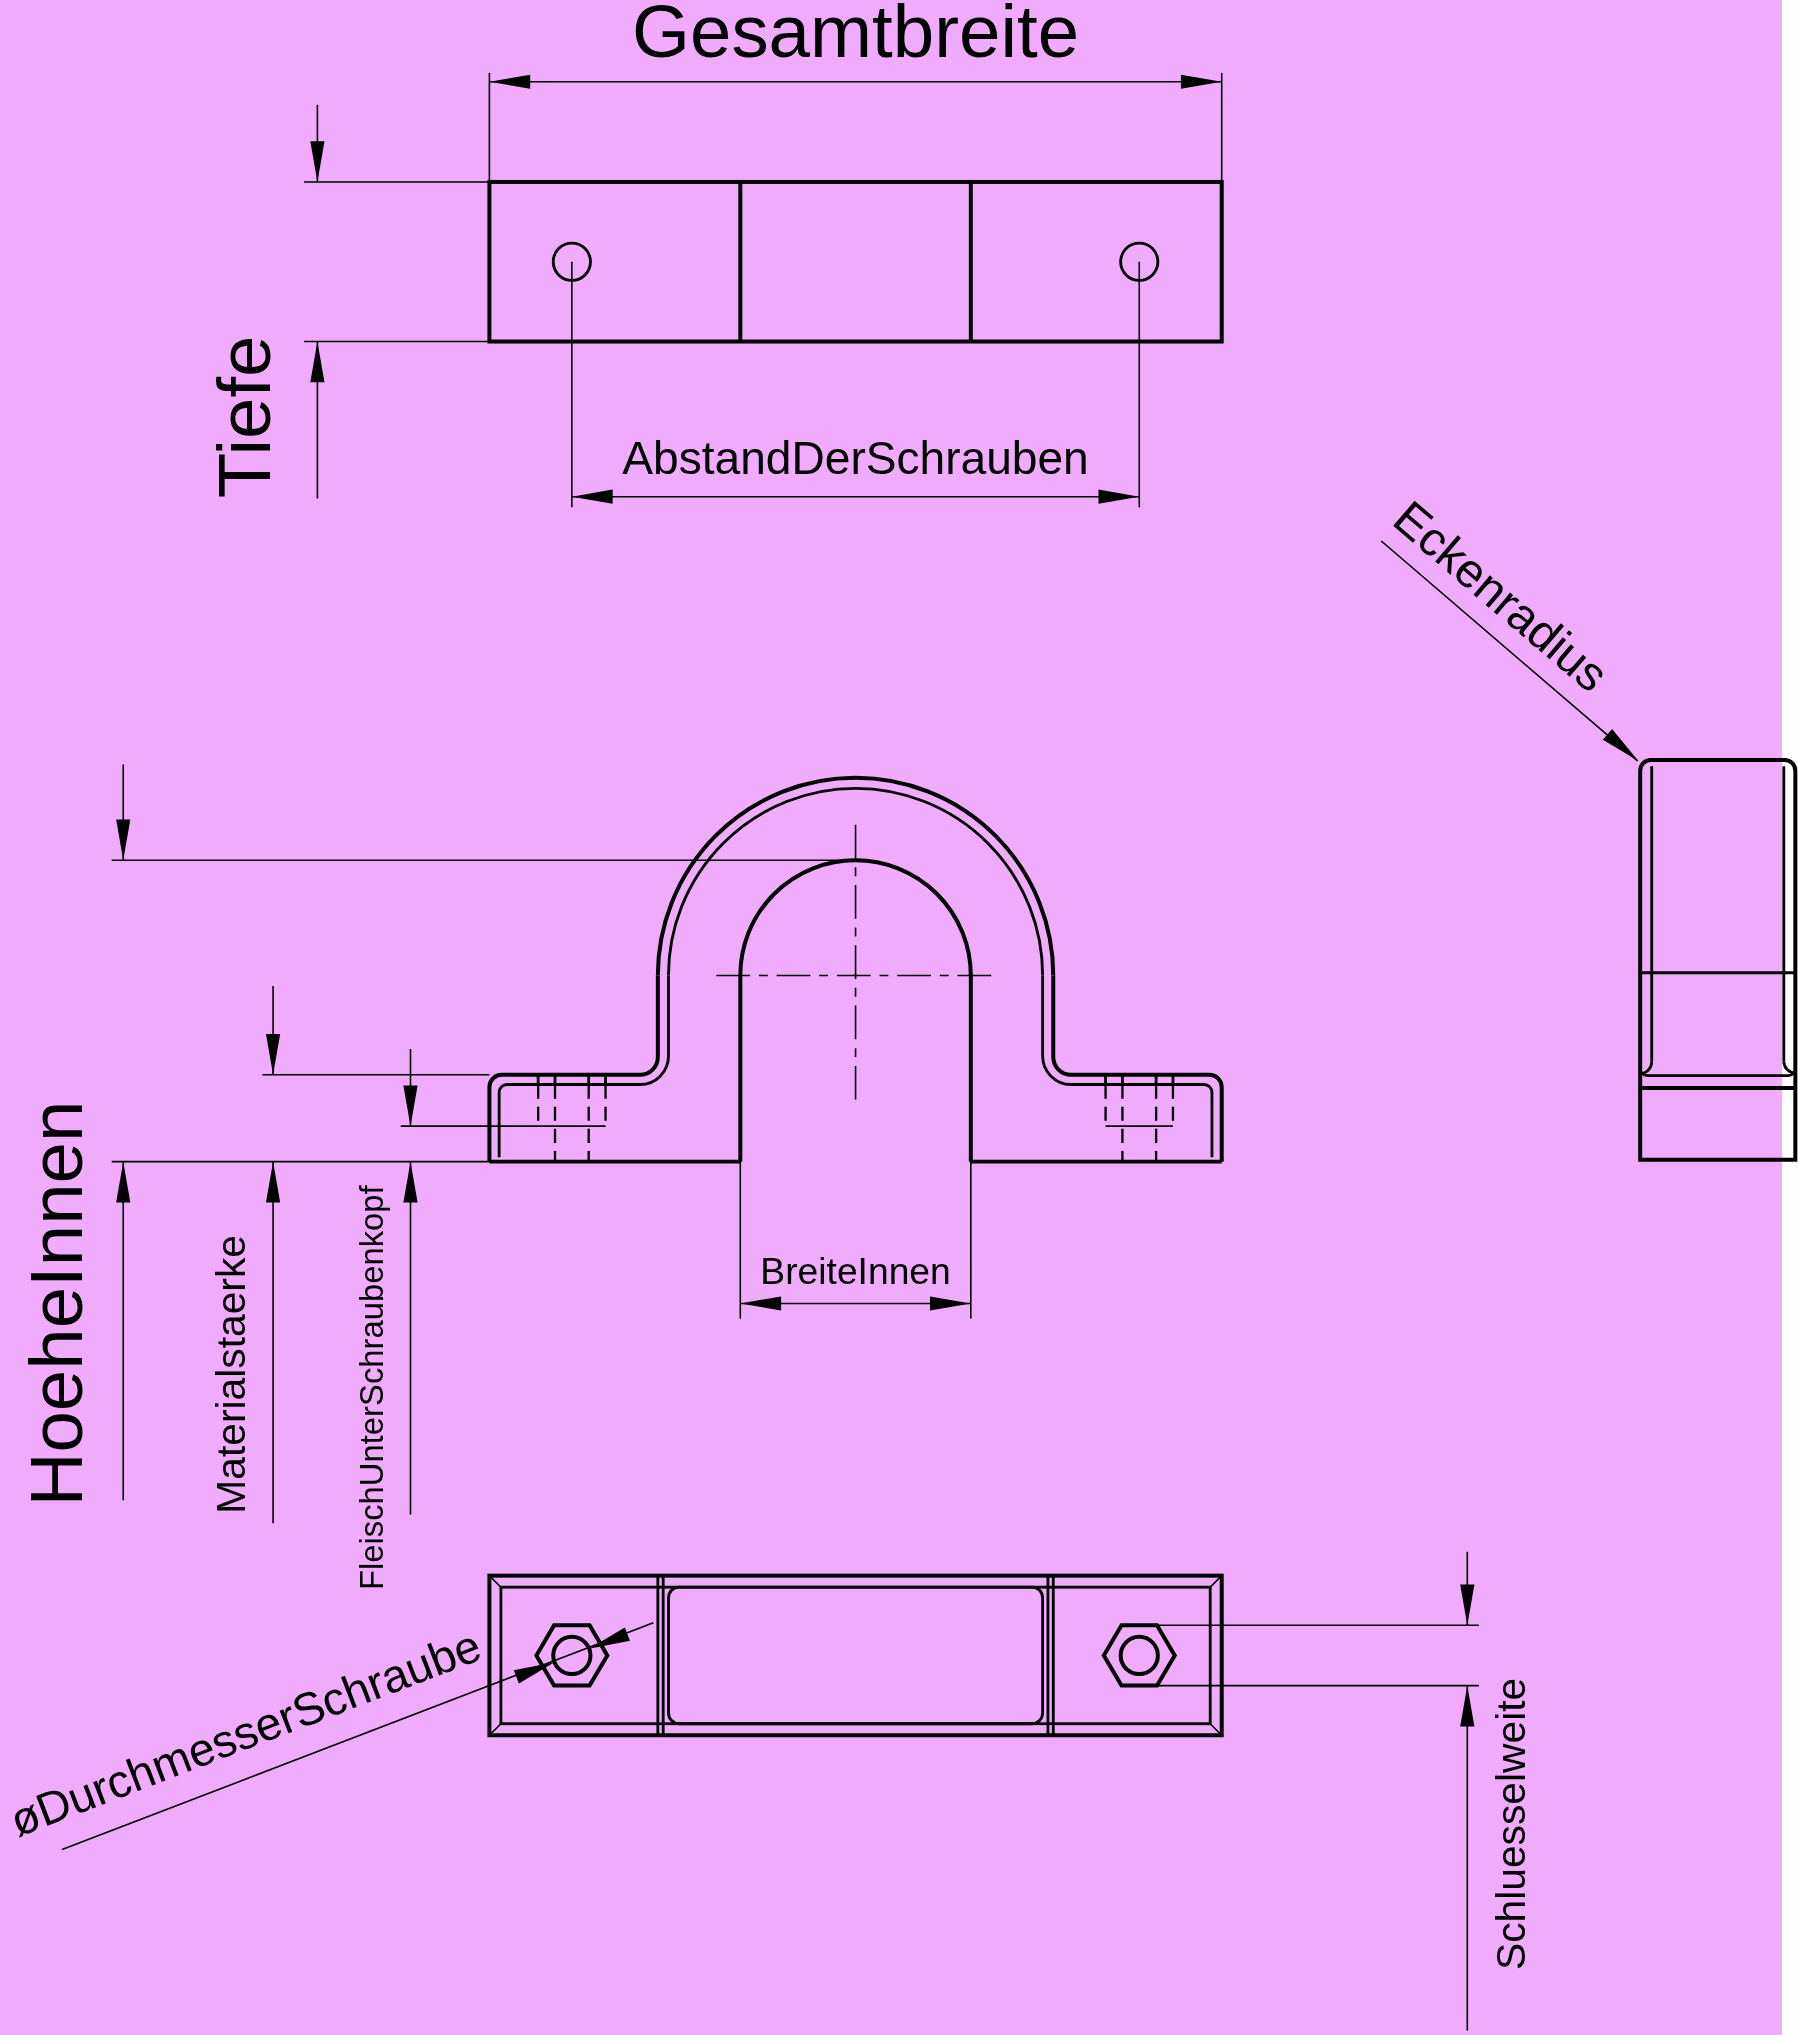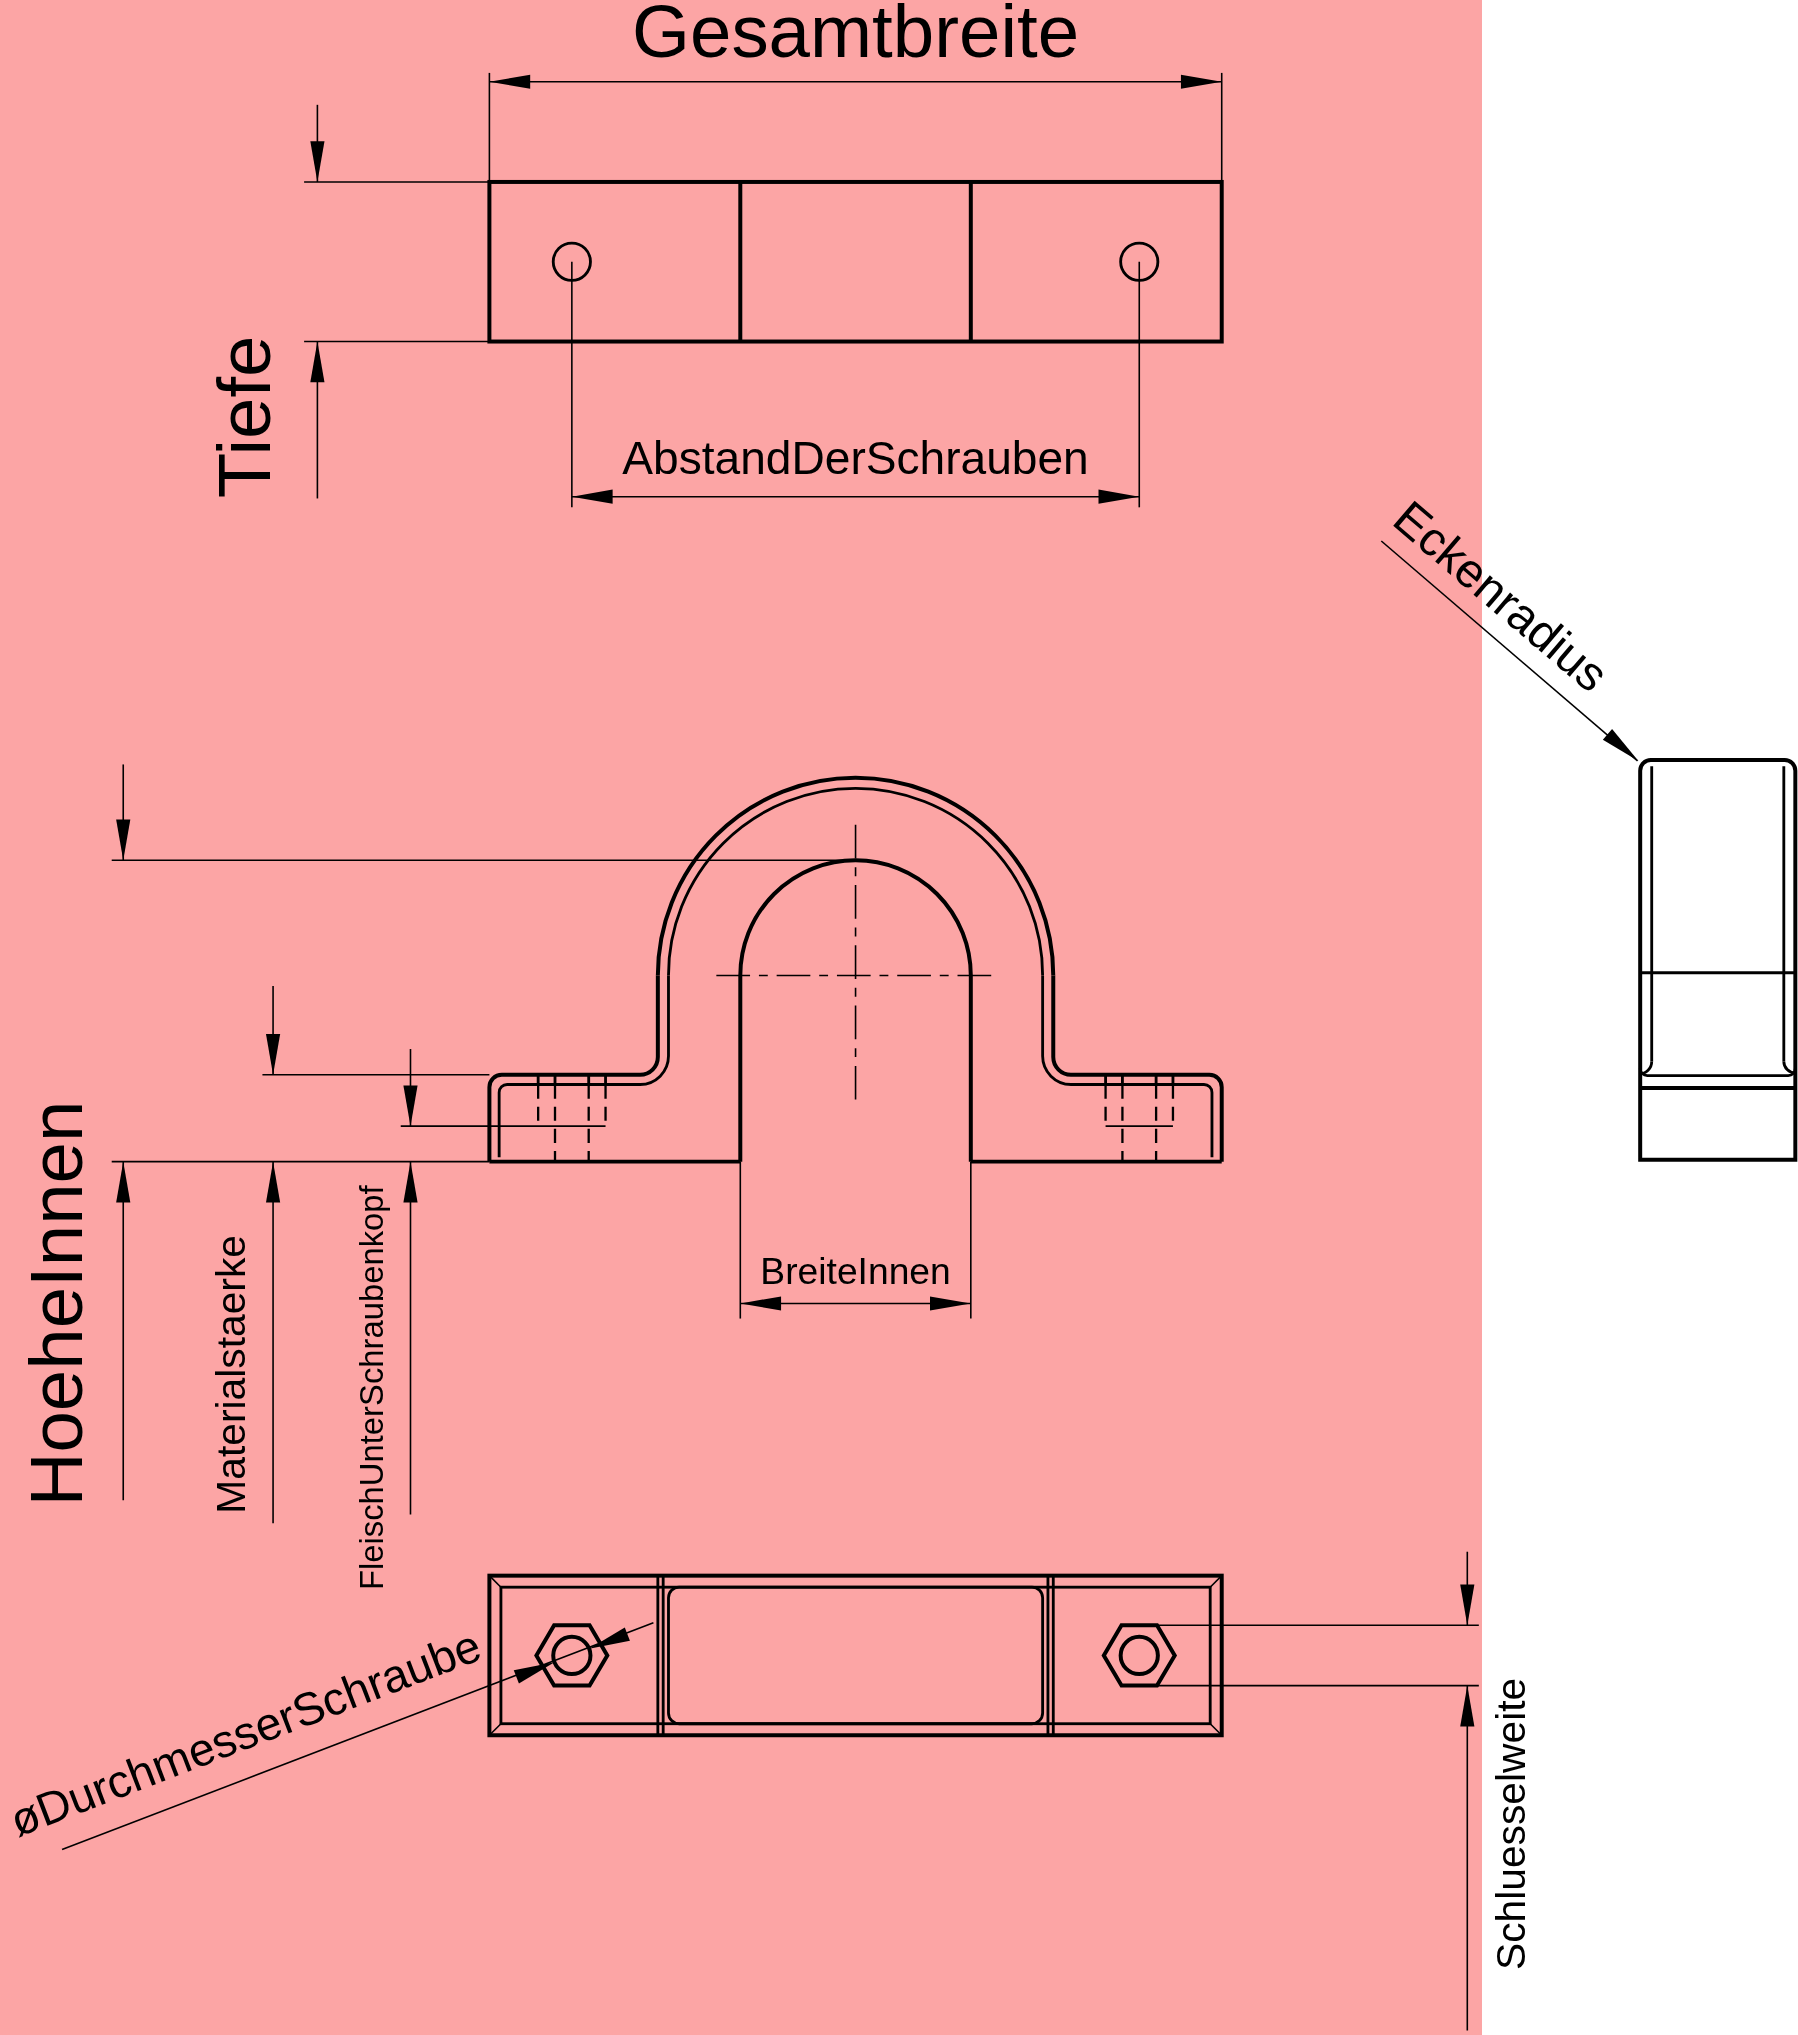--- a/index.html
+++ b/index.html
@@ -1,16 +1,16 @@
 <!DOCTYPE html>
 <html style="font-size:14px"><head>
 <meta charset="utf-8">
 <style>
   html,body{margin:0;padding:0;background:#ffffff;}
-  .page{width:1482px;height:2036px;background:#fca5a5;position:relative;}
+  .page{width:1782px;height:2036px;background:#f0abfc;position:relative;}
   svg{display:block;}
   text{font-family:"Liberation Sans", sans-serif;fill:#000000;}
   .o{stroke:#000000;fill:none;stroke-width:4.5;}
   .m{stroke:#000000;fill:none;stroke-width:3.2;}
   .s{stroke:#000000;fill:none;stroke-width:1.8;}
   .d{stroke:#000000;fill:none;stroke-width:2.6;stroke-dasharray:16 9;}
   .c{stroke:#000000;fill:none;stroke-width:1.8;stroke-dasharray:38 10 10 10;}
   .arr{fill:#000000;stroke:none;}
   .t-xl{font-size:84px;}
   .t-l{font-size:52px;}

